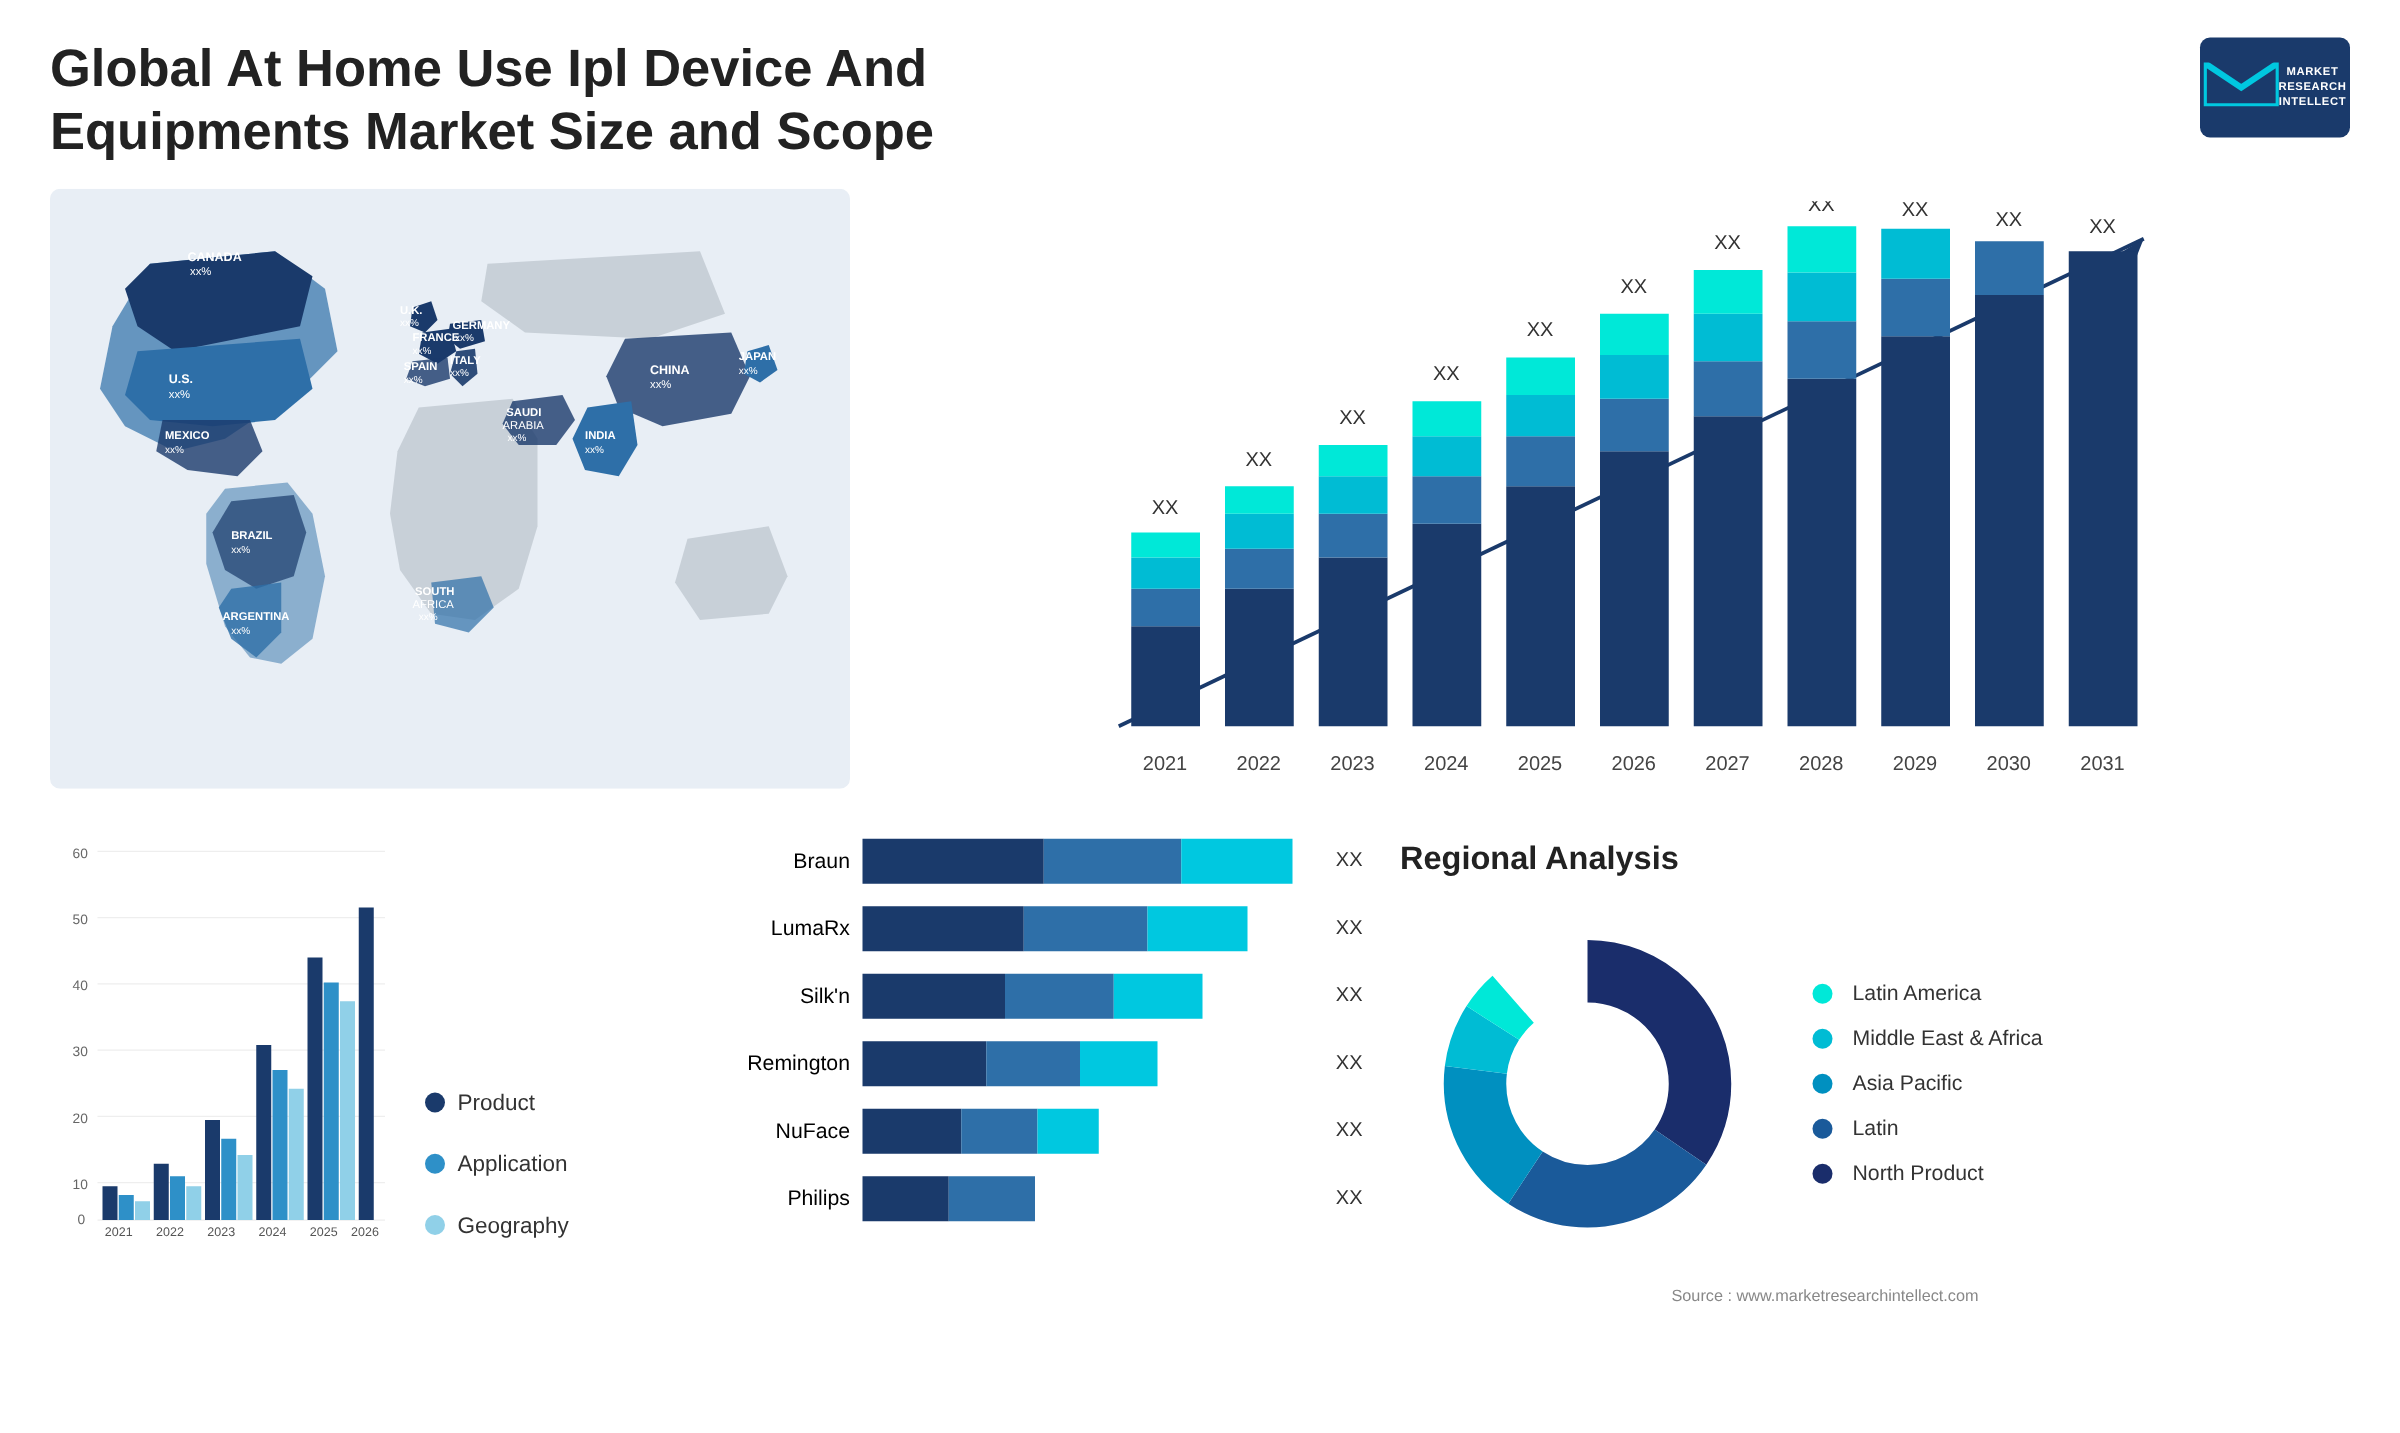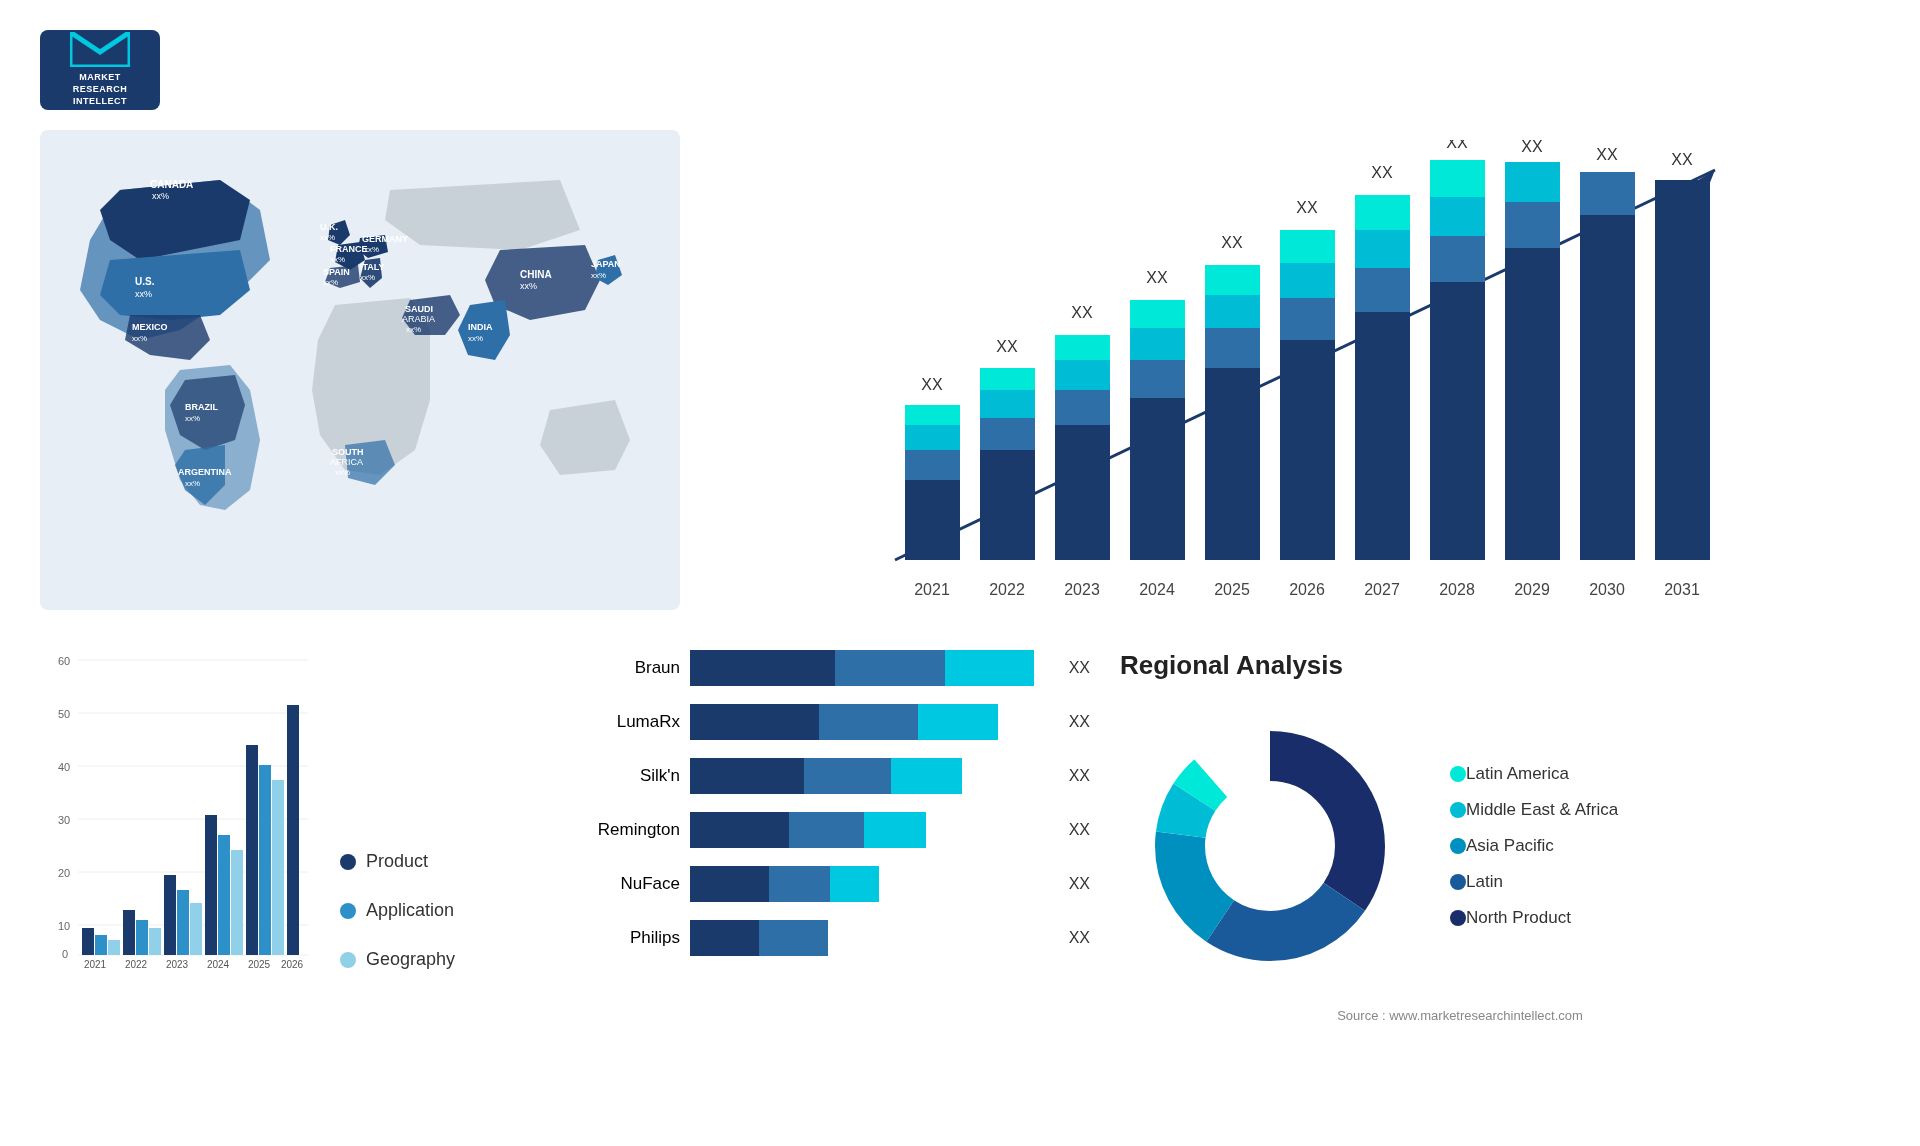--- a/index.html
+++ b/index.html
@@ -30,21 +30,21 @@
       display: flex;
       align-items: center;
       gap: 10px;
     }
     .logo-box {
       background: #1a3a6b;
       width: 120px;
       height: 80px;
       border-radius: 8px;
       display: flex;
-      flex-direction: column;
+      flex-direction: row;
       align-items: center;
       justify-content: center;
       padding: 6px;
     }
     .logo-m {
       font-size: 28px;
       font-weight: 900;
       color: #00c8e0;
       line-height: 1;
     }
@@ -172,21 +172,21 @@
       margin-top: 10px;
     }
     .regional-legend {
       display: flex;
       flex-direction: column;
       gap: 16px;
     }
     .reg-legend-item {
       display: flex;
       align-items: center;
-      gap: 0;
+      gap: 16px;
       font-size: 17px;
       color: #333;
     }
     .reg-dot {
       width: 16px;
       height: 16px;
       border-radius: 50%;
       flex-shrink: 0;
     }
 
@@ -195,20 +195,21 @@
       bottom: 8px;
       right: 40px;
       font-size: 13px;
       color: #888;
     }
   </style>
 </head>
 <body>
 
 <div class="header">
+  <h1 class="main-title">Global At Home Use Ipl Device And Equipments Market Size and Scope</h1>
   <div class="logo-area">
     <div class="logo-box">
       <div class="logo-m">
         <svg width="60" height="35" viewBox="0 0 60 35">
           <polygon points="0,35 0,0 30,20 60,0 60,35" fill="none" stroke="#00c8e0" stroke-width="5"></polygon>
         </svg>
       </div>
       <div class="logo-text">
         <span>MARKET</span><br>
         <span>RESEARCH</span><br>

